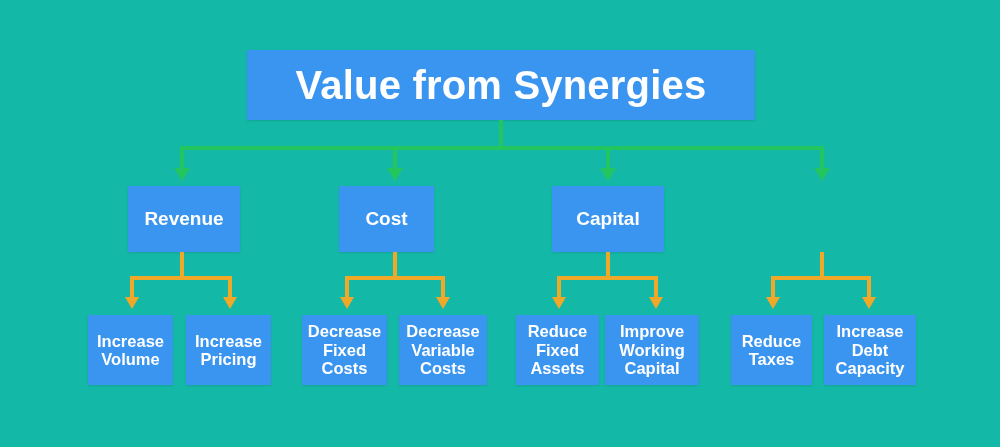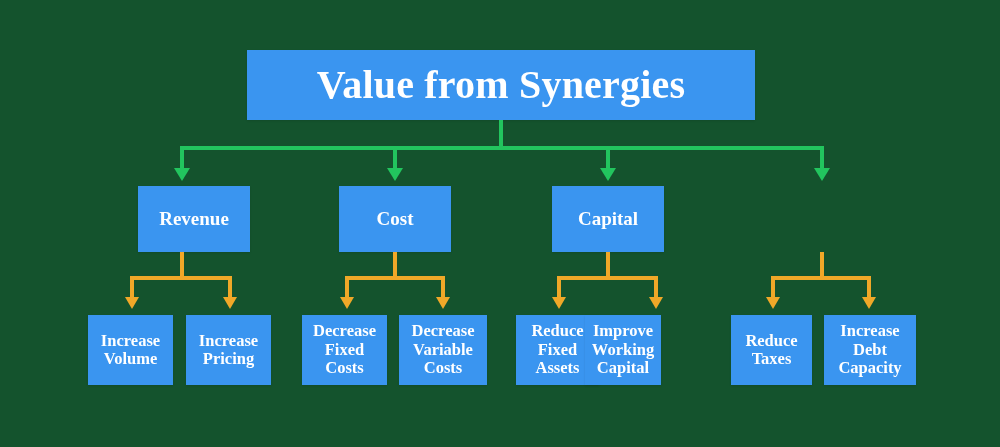--- a/index.html
+++ b/index.html
@@ -7,23 +7,22 @@
     padding: 0;
     background: #ffffff;
   }
   body {
     font-family: "Liberation Sans", sans-serif;
   }
   #canvas {
     position: relative;
     width: 1000px;
     height: 447px;
-    background: #14532d;
+    background: #14b8a6;
     overflow: hidden;
-    font-family: Liberation Serif, serif;
   }
   .node {
     position: absolute;
     background: #3a95f0;
     color: #ffffff;
     display: flex;
     align-items: center;
     justify-content: center;
     text-align: center;
     font-weight: bold;
@@ -91,25 +90,25 @@
 
   <div class="conn v green" style="left:393px; top:146px; height:22px;"></div>
   <div class="arrow green" style="left:387px; top:168px;"></div>
 
   <div class="conn v green" style="left:606px; top:146px; height:22px;"></div>
   <div class="arrow green" style="left:600px; top:168px;"></div>
 
   <div class="conn v green" style="left:820px; top:146px; height:22px;"></div>
   <div class="arrow green" style="left:814px; top:168px;"></div>
 
-  <div class="node branch-node" style="left:138px; top:186px; width:112px; height:66px;">
+  <div class="node branch-node" style="left:128px; top:186px; width:112px; height:66px;">
     <span class="txt">Revenue</span>
   </div>
 
-  <div class="node branch-node" style="left:339px; top:186px; width:112px; height:66px;">
+  <div class="node branch-node" style="left:339px; top:186px; width:95px; height:66px;">
     <span class="txt">Cost</span>
   </div>
 
   <div class="node branch-node" style="left:552px; top:186px; width:112px; height:66px;">
     <span class="txt">Capital</span>
   </div>
 
 
   <div class="conn v orange" style="left:180px; top:252px; height:26px;"></div>
   <div class="conn h orange" style="left:130px; top:276px; width:102px;"></div>
@@ -160,21 +159,21 @@
 Variable
 Costs</span>
   </div>
 
   <div class="node leaf-node" style="left:516px; top:315px; width:83px; height:70px;">
     <span class="txt">Reduce
 Fixed
 Assets</span>
   </div>
 
-  <div class="node leaf-node" style="left:585px; top:315px; width:76px; height:70px;">
+  <div class="node leaf-node" style="left:605px; top:315px; width:94px; height:70px;">
     <span class="txt">Improve
 Working
 Capital</span>
   </div>
 
   <div class="node leaf-node" style="left:731px; top:315px; width:81px; height:70px;">
     <span class="txt">Reduce
 Taxes</span>
   </div>
 

